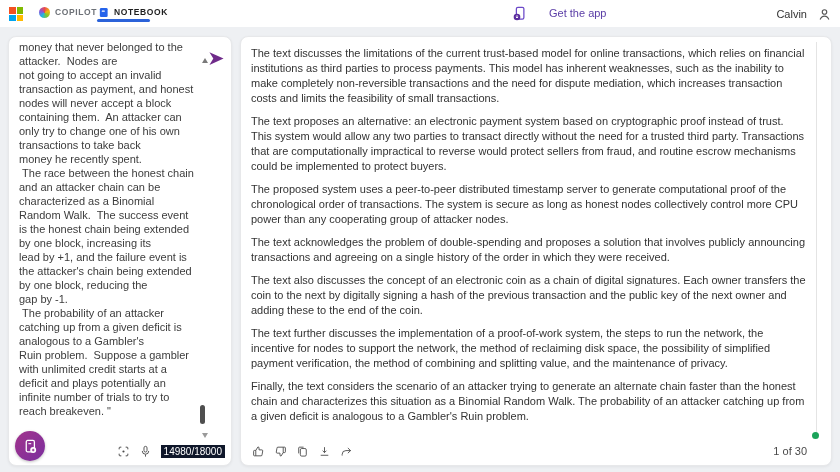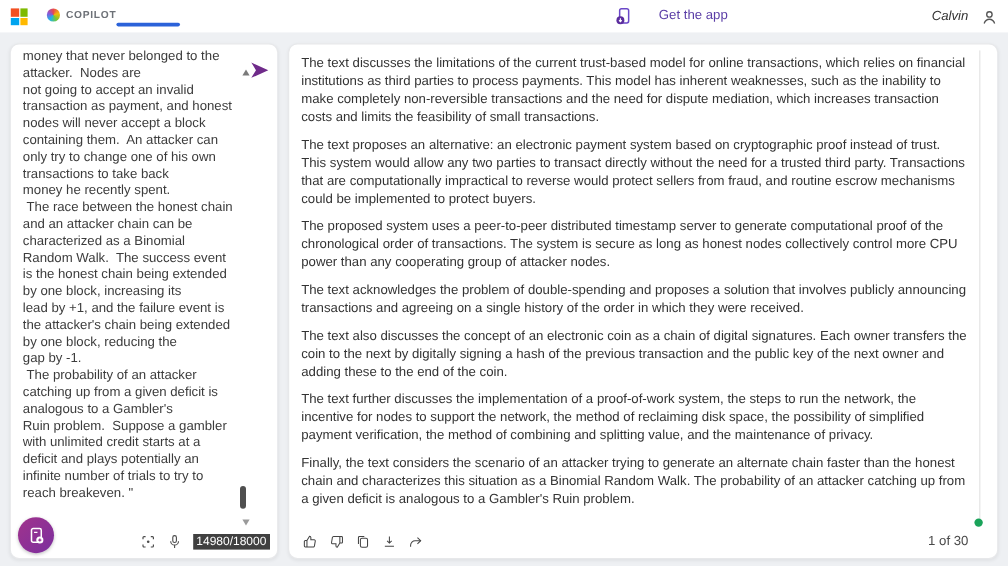--- a/index.html
+++ b/index.html
@@ -42,21 +42,21 @@
     width:11px; height:11px; border-radius:50%;
     background:conic-gradient(#e8484f,#f6b80b,#7dc82e,#1fb6e8,#8a57d9,#e8484f);
   }
   .get-app {
     position:absolute; left:512px; top:4px; height:18px;
     display:flex; align-items:center; gap:22px;
     color:#5a3da6; font-size:11px; cursor:pointer;
   }
   .user-area {
     position:absolute; right:8px; top:5px; height:18px;
-    display:flex; align-items:center; gap:10px;font-style:italic;
+    display:flex; align-items:center; gap:10px;
   }
   .username { font-size:11px; color:#333; }
 
   
   .card {
     position:absolute; background:#fff; border-radius:8px;
     border:1px solid #e7e8ea;
     box-shadow:0 1px 3px rgba(0,0,0,.06);
   }
   .prompt-card { left:8px; top:36px; width:224px; height:430px; }
@@ -91,21 +91,21 @@
     border-radius:50%;
     background:linear-gradient(135deg,#a1338c,#7b2f9e);
     display:flex; align-items:center; justify-content:center;
     cursor:pointer; box-shadow:0 1px 3px rgba(0,0,0,.25);
   }
   .prompt-tools {
     position:absolute; right:6px; bottom:7px;
     display:flex; align-items:center; gap:9px;
   }
   .char-counter {
-    font-size:10px; color:#fff; background:#404040;
+    font-size:10px; color:#fff; background:#0f172a;
     padding:1px 3px; white-space:nowrap;
   }
   .tool-icon { display:flex; align-items:center; cursor:pointer; }
 
   
   .response-content {
     position:absolute; left:10px; top:9px; right:24px; bottom:30px;
     overflow:hidden;
   }
   .response-content p {
@@ -138,20 +138,29 @@
       <i></i>
       <i></i>
       <i></i>
     </div>
 
   <div class="tab tab-copilot">
     <span class="copilot-icon"></span>
     <span>COPILOT</span>
   </div>
 
+  <div class="tab tab-notebook">
+    <span>
+      <svg width="11" height="11" viewBox="0 0 24 24">
+          <rect x="4" y="2" width="17" height="20" rx="3" fill="#2563eb"></rect>
+          <rect x="8" y="7.5" width="7" height="3" rx="1" fill="#fff"></rect>
+        </svg>
+    </span>
+    <span>NOTEBOOK</span>
+  </div>
   <div class="tab-underline"></div>
 
   <div class="get-app">
     <span>
       <svg width="15" height="15" viewBox="0 0 24 24">
           <rect x="7" y="2" width="12" height="19" rx="2.5" fill="none" stroke="#6b48c8" stroke-width="2"></rect>
           <circle cx="8" cy="17.5" r="5.3" fill="#5b2d9e"></circle>
           <path d="M8 14.8v4.4M6.2 17.4l1.8 1.8 1.8-1.8" stroke="#fff" stroke-width="1.5" fill="none"></path>
         </svg>
     </span>

